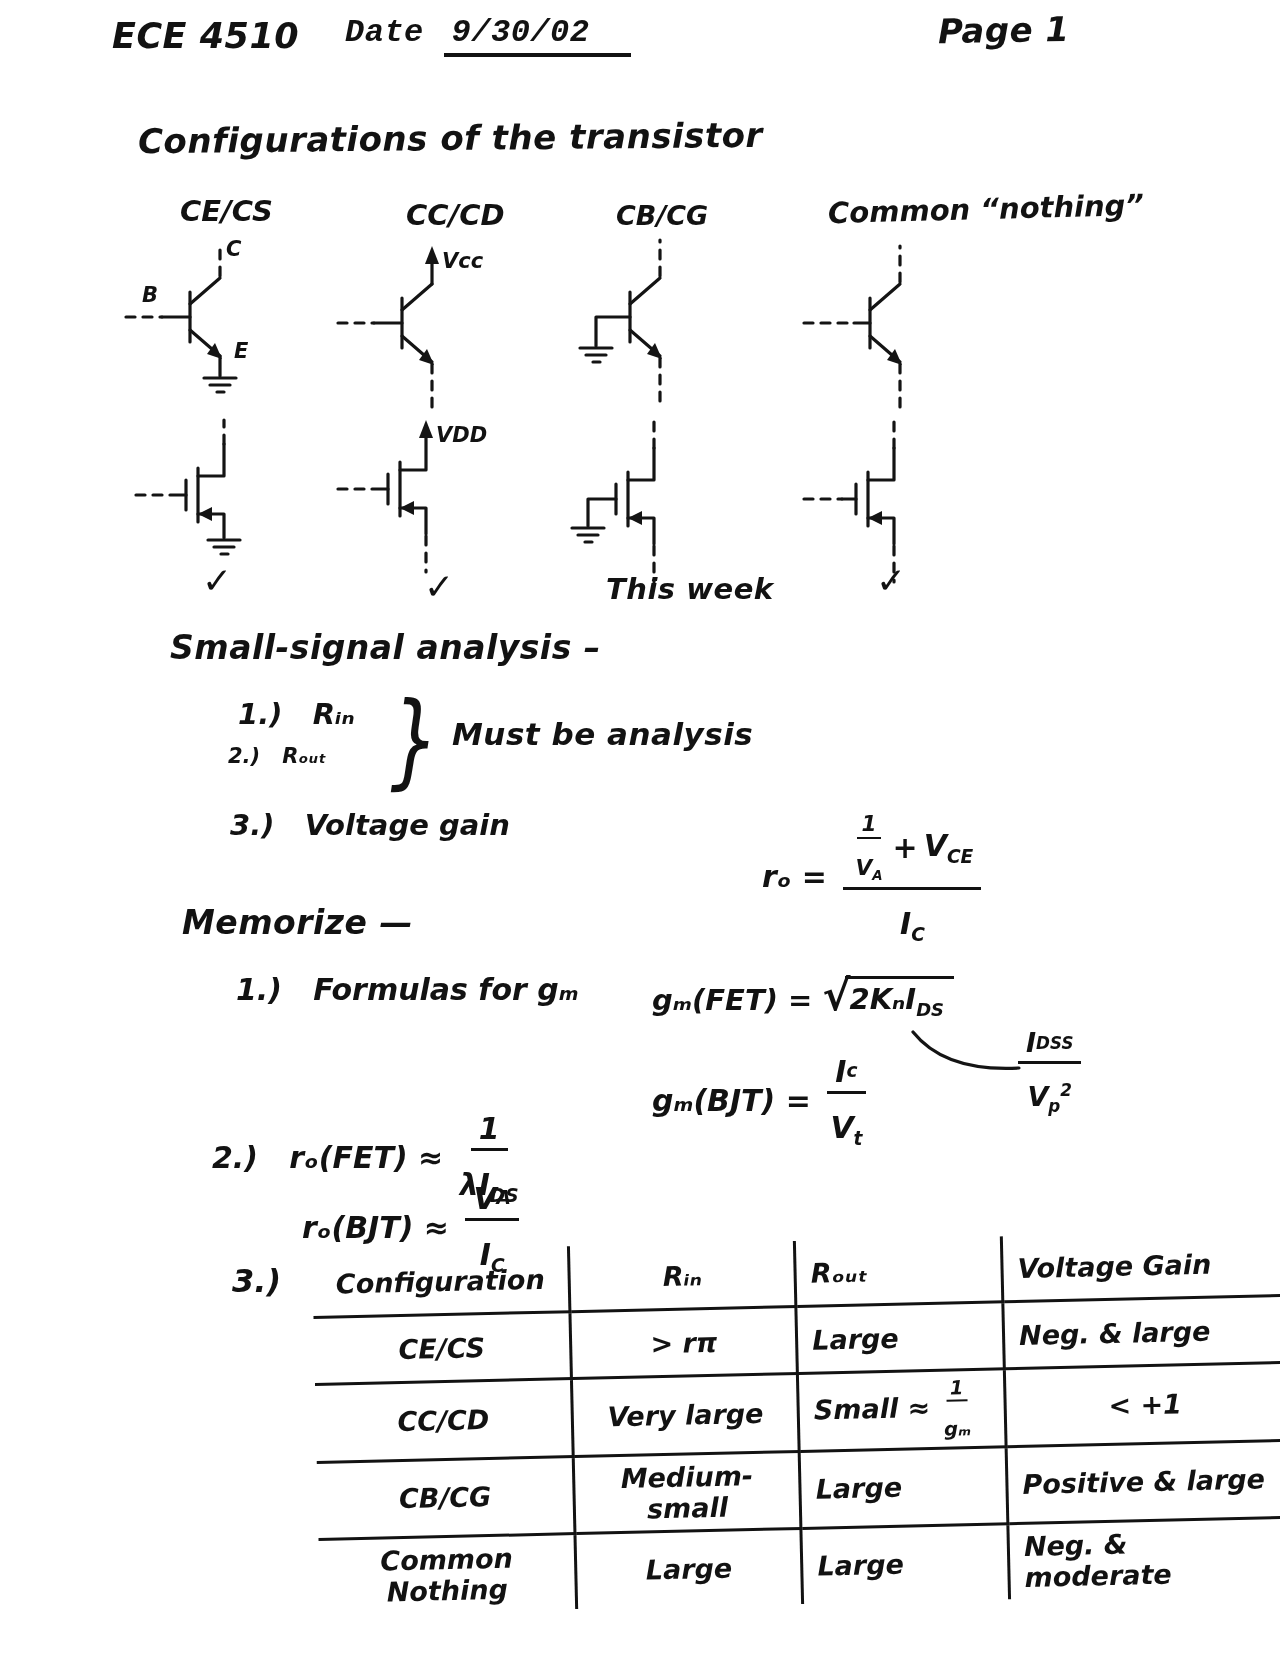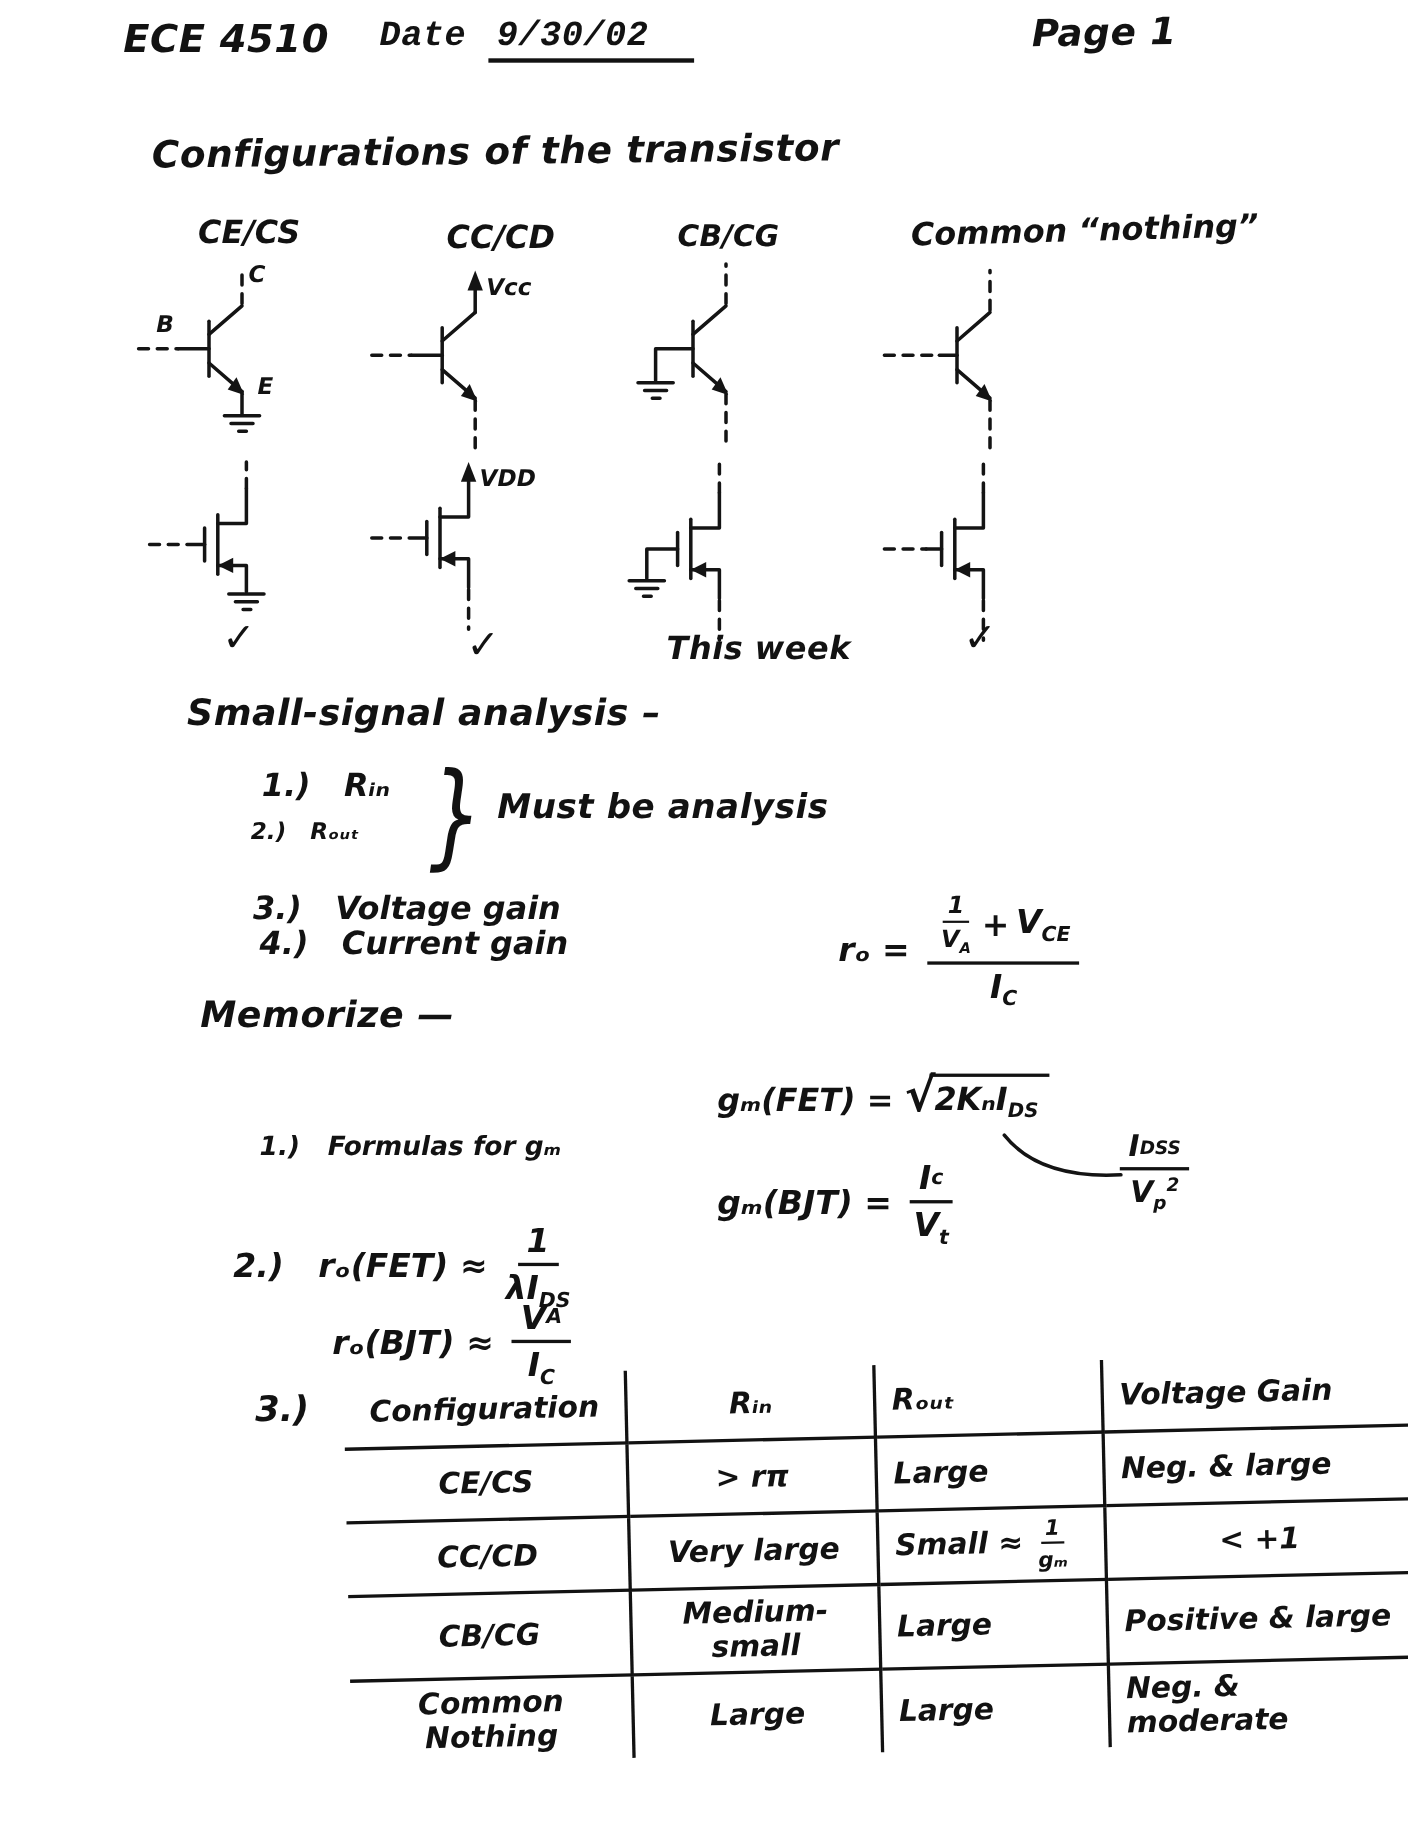--- a/index.html
+++ b/index.html
@@ -7,21 +7,21 @@
     position:relative;width:1280px;height:1674px;background:#ffffff;
     font-family:"DejaVu Sans",sans-serif;font-style:italic;font-weight:bold;color:#121212;
     overflow:hidden;margin:0 auto;
   }
   .abs{position:absolute;}
   .hw{letter-spacing:.5px;}
   .underline{border-bottom:4px solid #121212;padding:0 42px 2px 8px;}
   
   .frac{display:inline-flex;flex-direction:column;align-items:center;vertical-align:middle;margin:0 6px;line-height:1.1;text-align:center;}
   .frac>.num{border-bottom:3px solid #121212;padding:0 8px 3px;display:inline-flex;align-items:center;justify-content:center;}
-  .frac>.den{padding-top:4px;}
+  .frac>.den{padding-top:17px;}
   .frac.mini{font-size:.72em;margin:0 4px;}
   .frac.mini>.num{border-bottom:2.5px solid #121212;padding:0 4px 1px;}
   sub{font-size:.62em;font-style:italic;}
   .sup{font-size:.62em;vertical-align:super;}
   
   .sqrt{display:inline-flex;align-items:flex-start;}
   .sqrt .sign{font-style:normal;font-size:1.45em;line-height:.95;margin-right:-5px;}
   .sqrt .rad{border-top:3.5px solid #121212;padding:3px 10px 0 4px;}
   
   svg .w{stroke:#141414;stroke-width:3.2;fill:none;stroke-linecap:round;stroke-linejoin:round;}
@@ -173,43 +173,39 @@
   <div class="abs" style="left:228px;top:744px;font-size:21px;">
     <span>2.)</span>&nbsp;&nbsp;
     <span>Rₒᵤₜ</span>
   </div>
   <div class="abs brace" style="left:382px;top:688px;">}</div>
   <div class="abs hw" style="left:452px;top:716px;font-size:31px;">Must be analysis</div>
   <div class="abs" style="left:230px;top:808px;font-size:29px;">
     <span>3.)</span>&nbsp;&nbsp;
     <span>Voltage gain</span>
   </div>
-  <div class="abs" style="left:236px;top:840px;font-size:29px;">
-    <span>4.)</span>&nbsp;&nbsp;
-    <span>Current gain</span>
-  </div>
 
   <div class="abs" style="left:762px;top:812px;font-size:30px;">
     <span>rₒ =</span>
     <span class="frac">
       <span class="num">
         <span class="frac mini">
           <span class="num">1</span>
           <span class="den"><span>V</span><sub>A</sub></span>
         </span>
         <span style="margin:0 6px;">+</span>
         <span><span>V</span><sub>CE</sub></span>
       </span>
       <span class="den"><span>I</span><sub>C</sub></span>
     </span>
   </div>
 
   <div class="abs hw" style="left:182px;top:903px;font-size:33px;">Memorize —</div>
 
-  <div class="abs" style="left:236px;top:1028px;font-size:24px;">
+  <div class="abs" style="left:236px;top:972px;font-size:30px;">
     <span>1.)</span>&nbsp;&nbsp;
     <span>Formulas for gₘ</span>
   </div>
 
   <div class="abs" style="left:652px;top:976px;font-size:29px;">
     <span>gₘ(FET) =</span>
     <span class="sqrt">
       <span class="sign">√</span>
       <span class="rad"><span>2KₙI</span><sub>DS</sub></span>
     </span>

